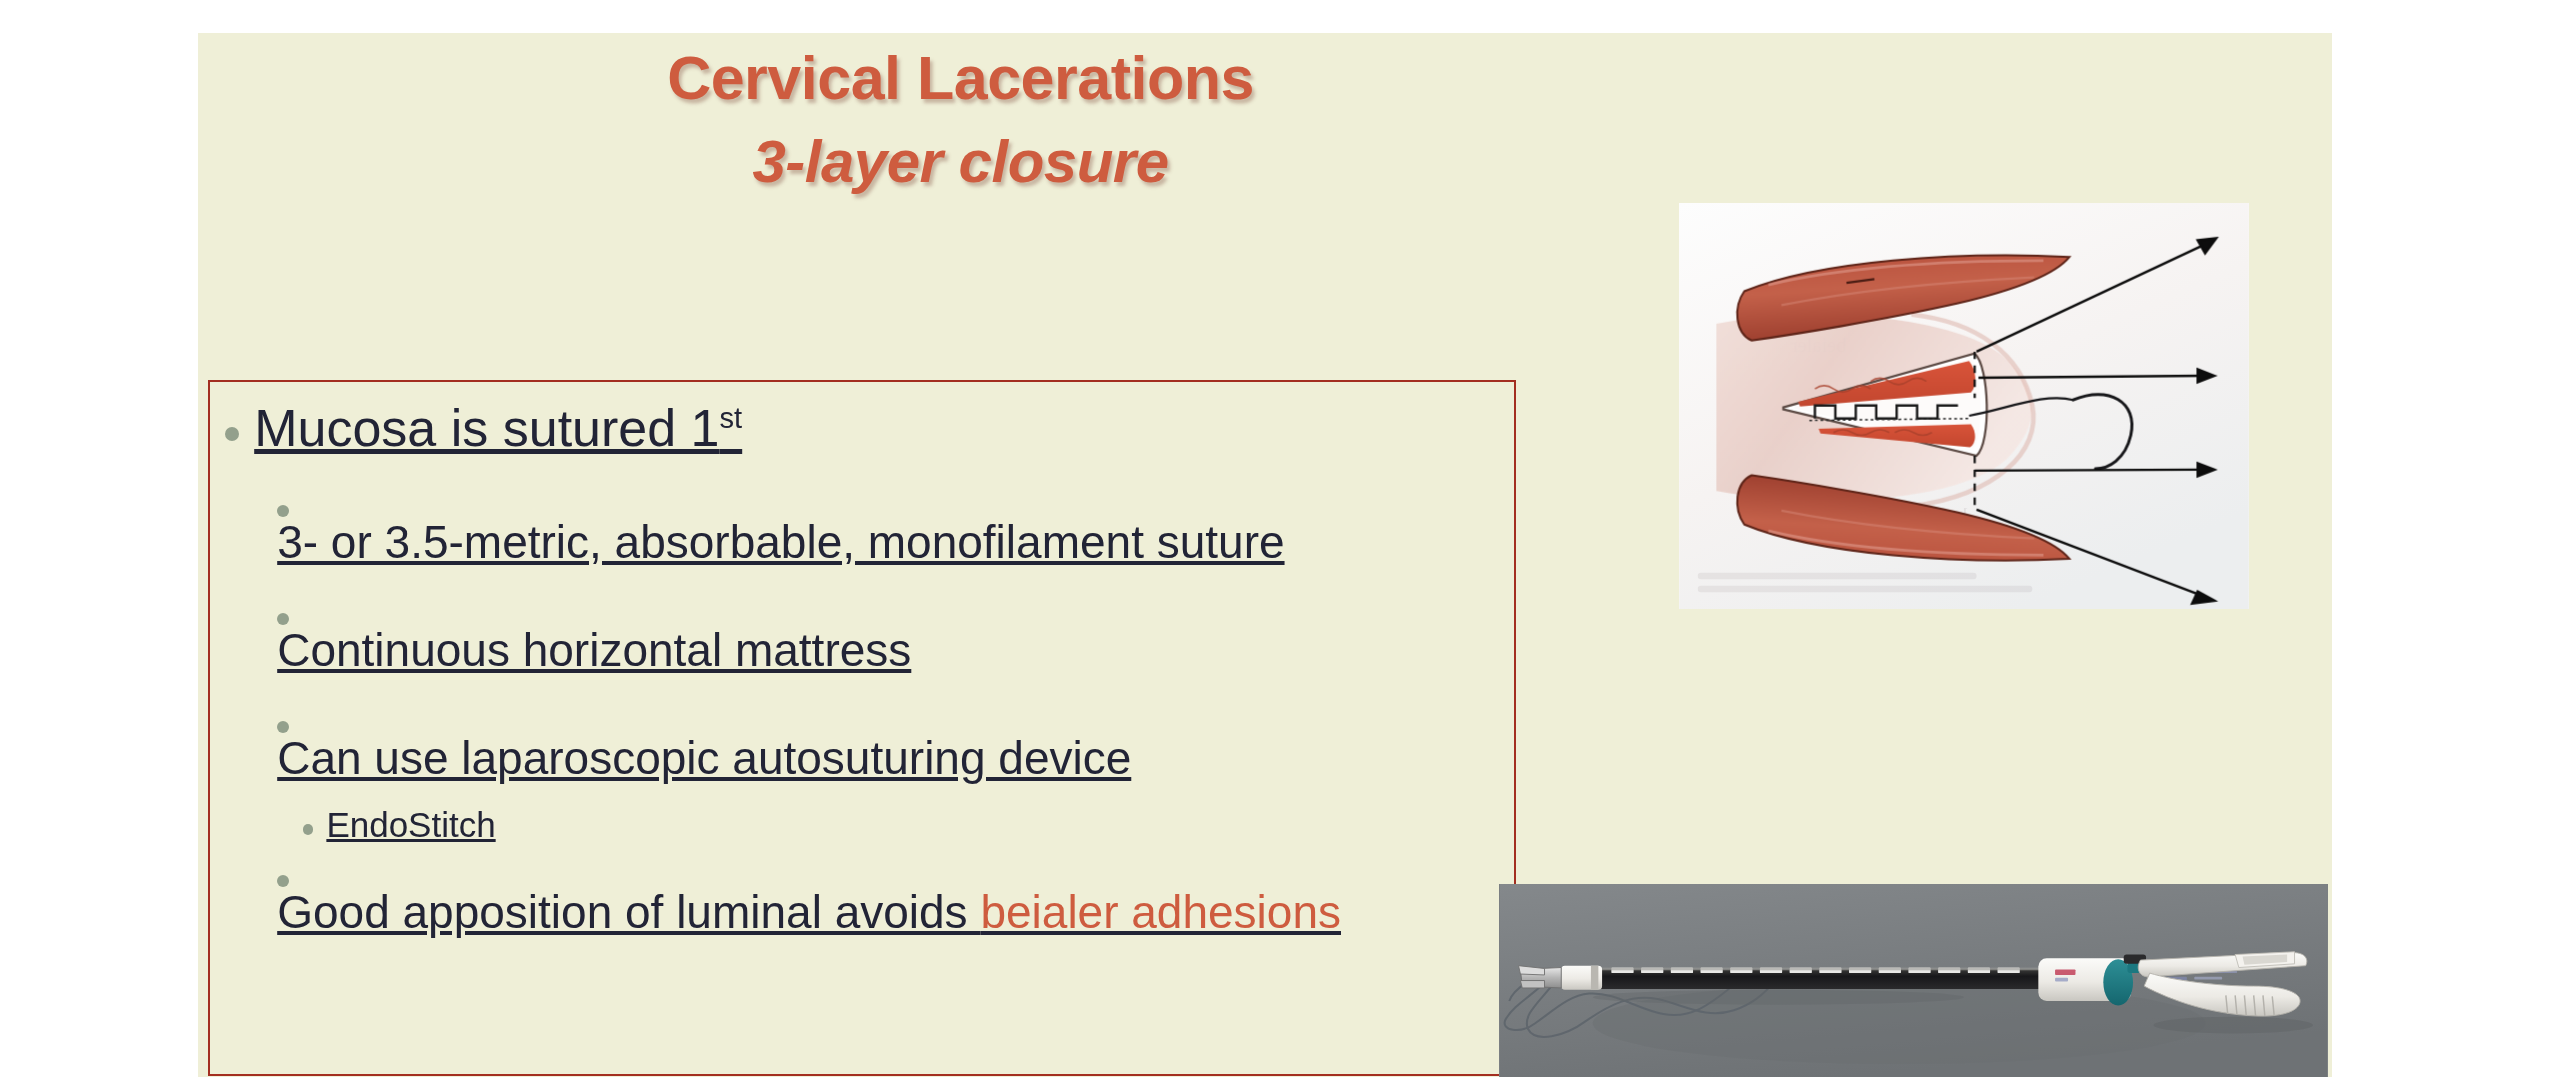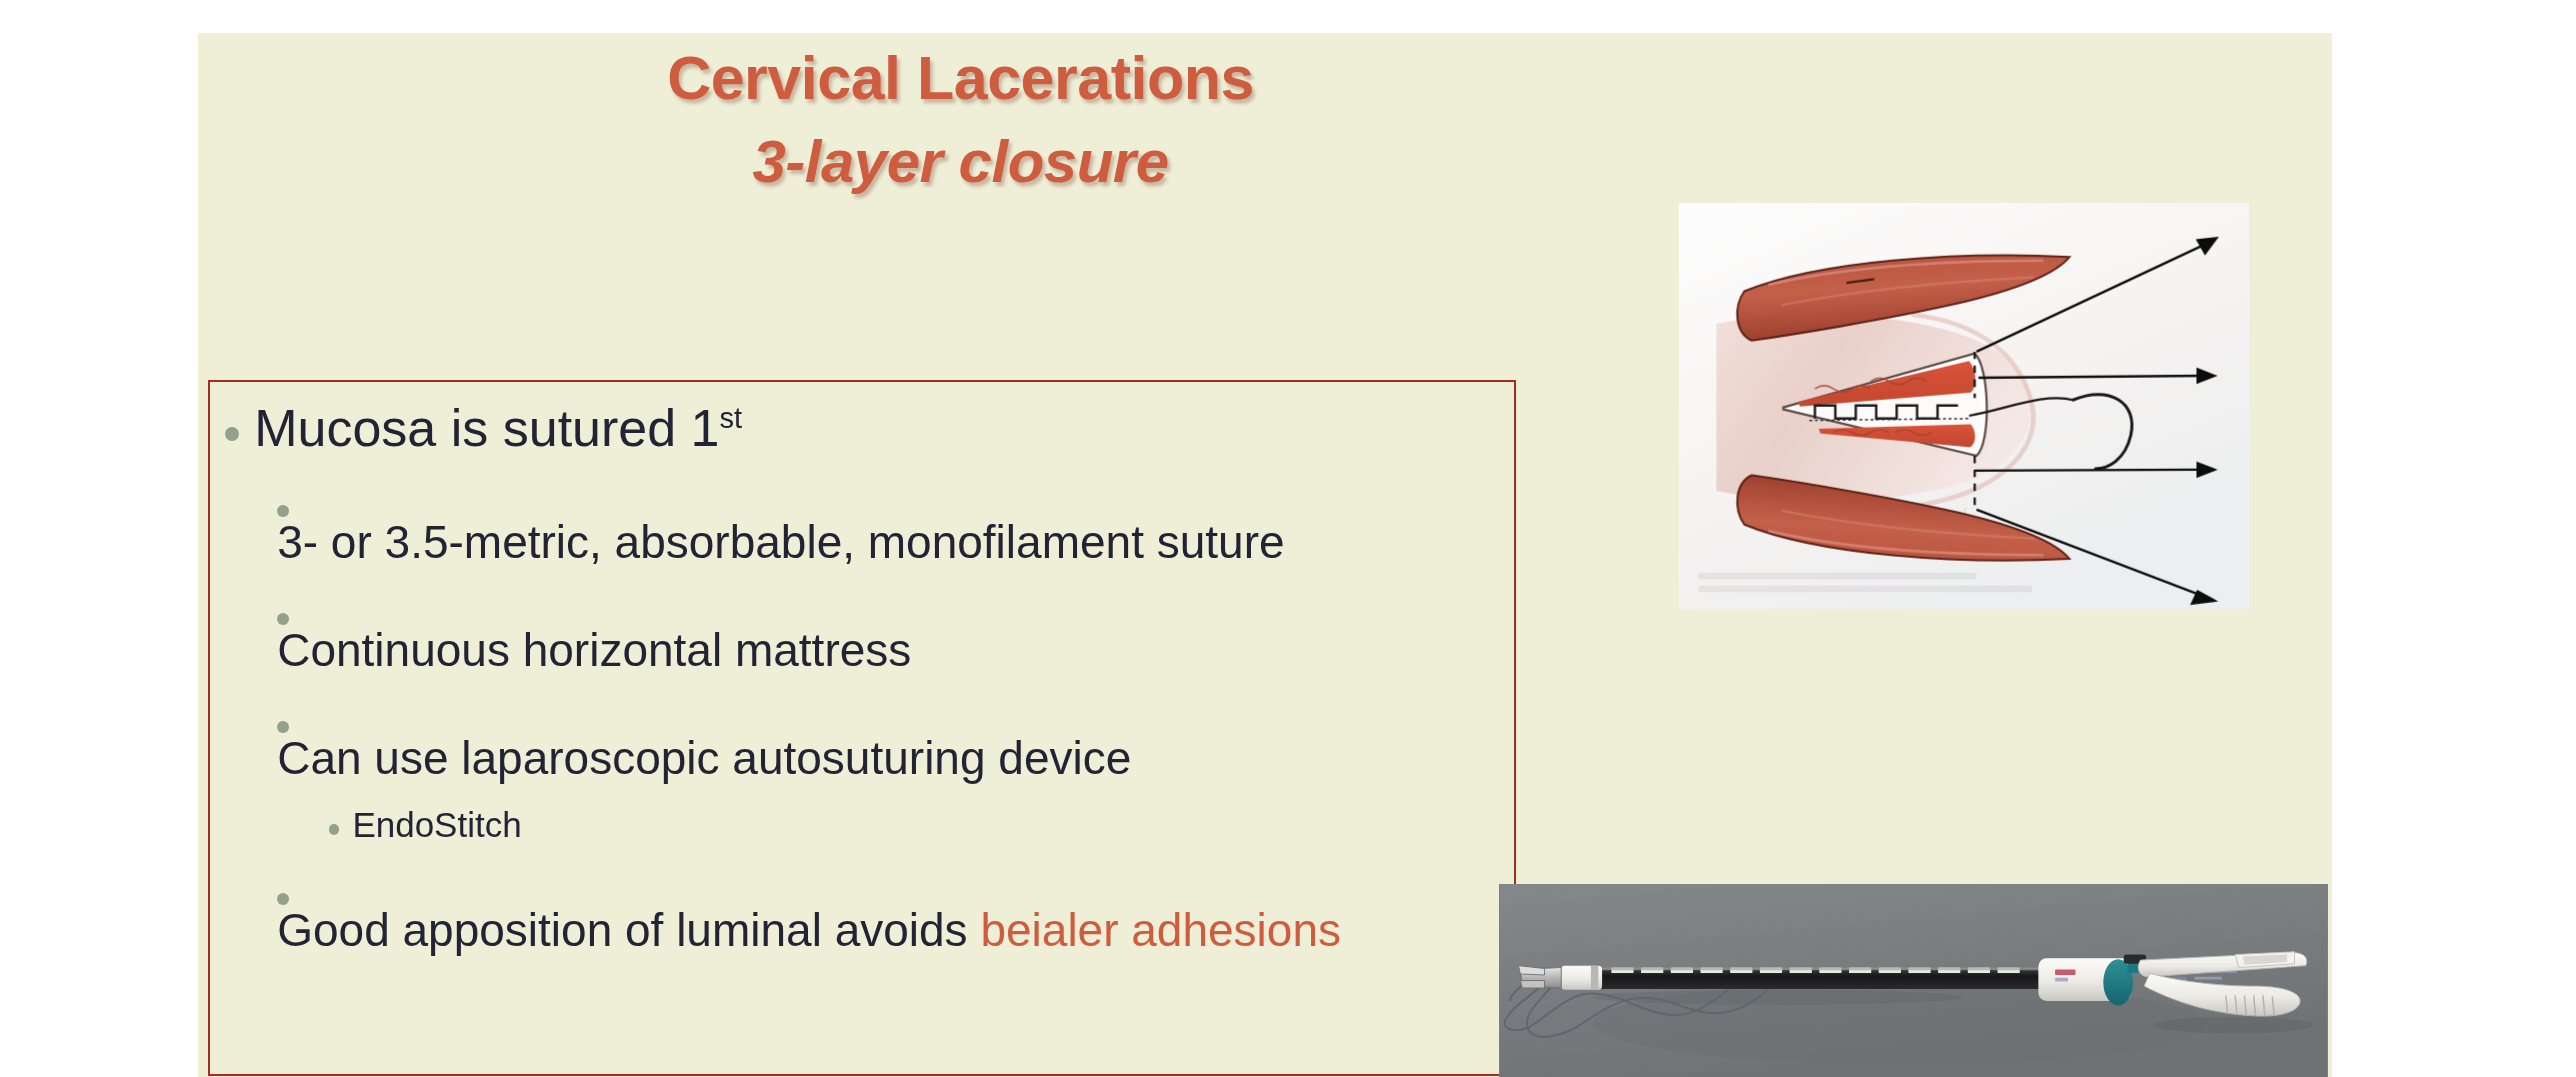--- a/index.html
+++ b/index.html
@@ -75,20 +75,21 @@
     line-height: 1.12;
   }
   .bullet-dot {
     flex: none;
     border-radius: 50%;
     background: #93A08C;
     display: block;
   }
   .bullet-text {
     flex: 1 1 auto;
+    text-decoration: underline;
   }
 
   
   .lvl1 {
     padding-left: 15px;
     margin-bottom: 24px;
     font-size: 52px;
   }
   .lvl1 .bullet-dot {
     width: 14px; height: 14px;
@@ -104,22 +105,22 @@
     flex-direction: column;
   }
   .lvl2 .bullet-dot {
     width: 12px; height: 12px;
     margin-top: 24px;
     margin-right: 14px;
   }
 
   
   .lvl3 {
-    padding-left: 119px;
-    margin-bottom: 25px;
+    padding-left: 93px;
+    margin-bottom: 7px;
     font-size: 35px;
   }
   .lvl3 .bullet-dot {
     width: 10.2px; height: 10.2px;
     margin-top: 19.5px;
     margin-right: 13px;
   }
 
   .sup {
     font-size: 0.56em;

